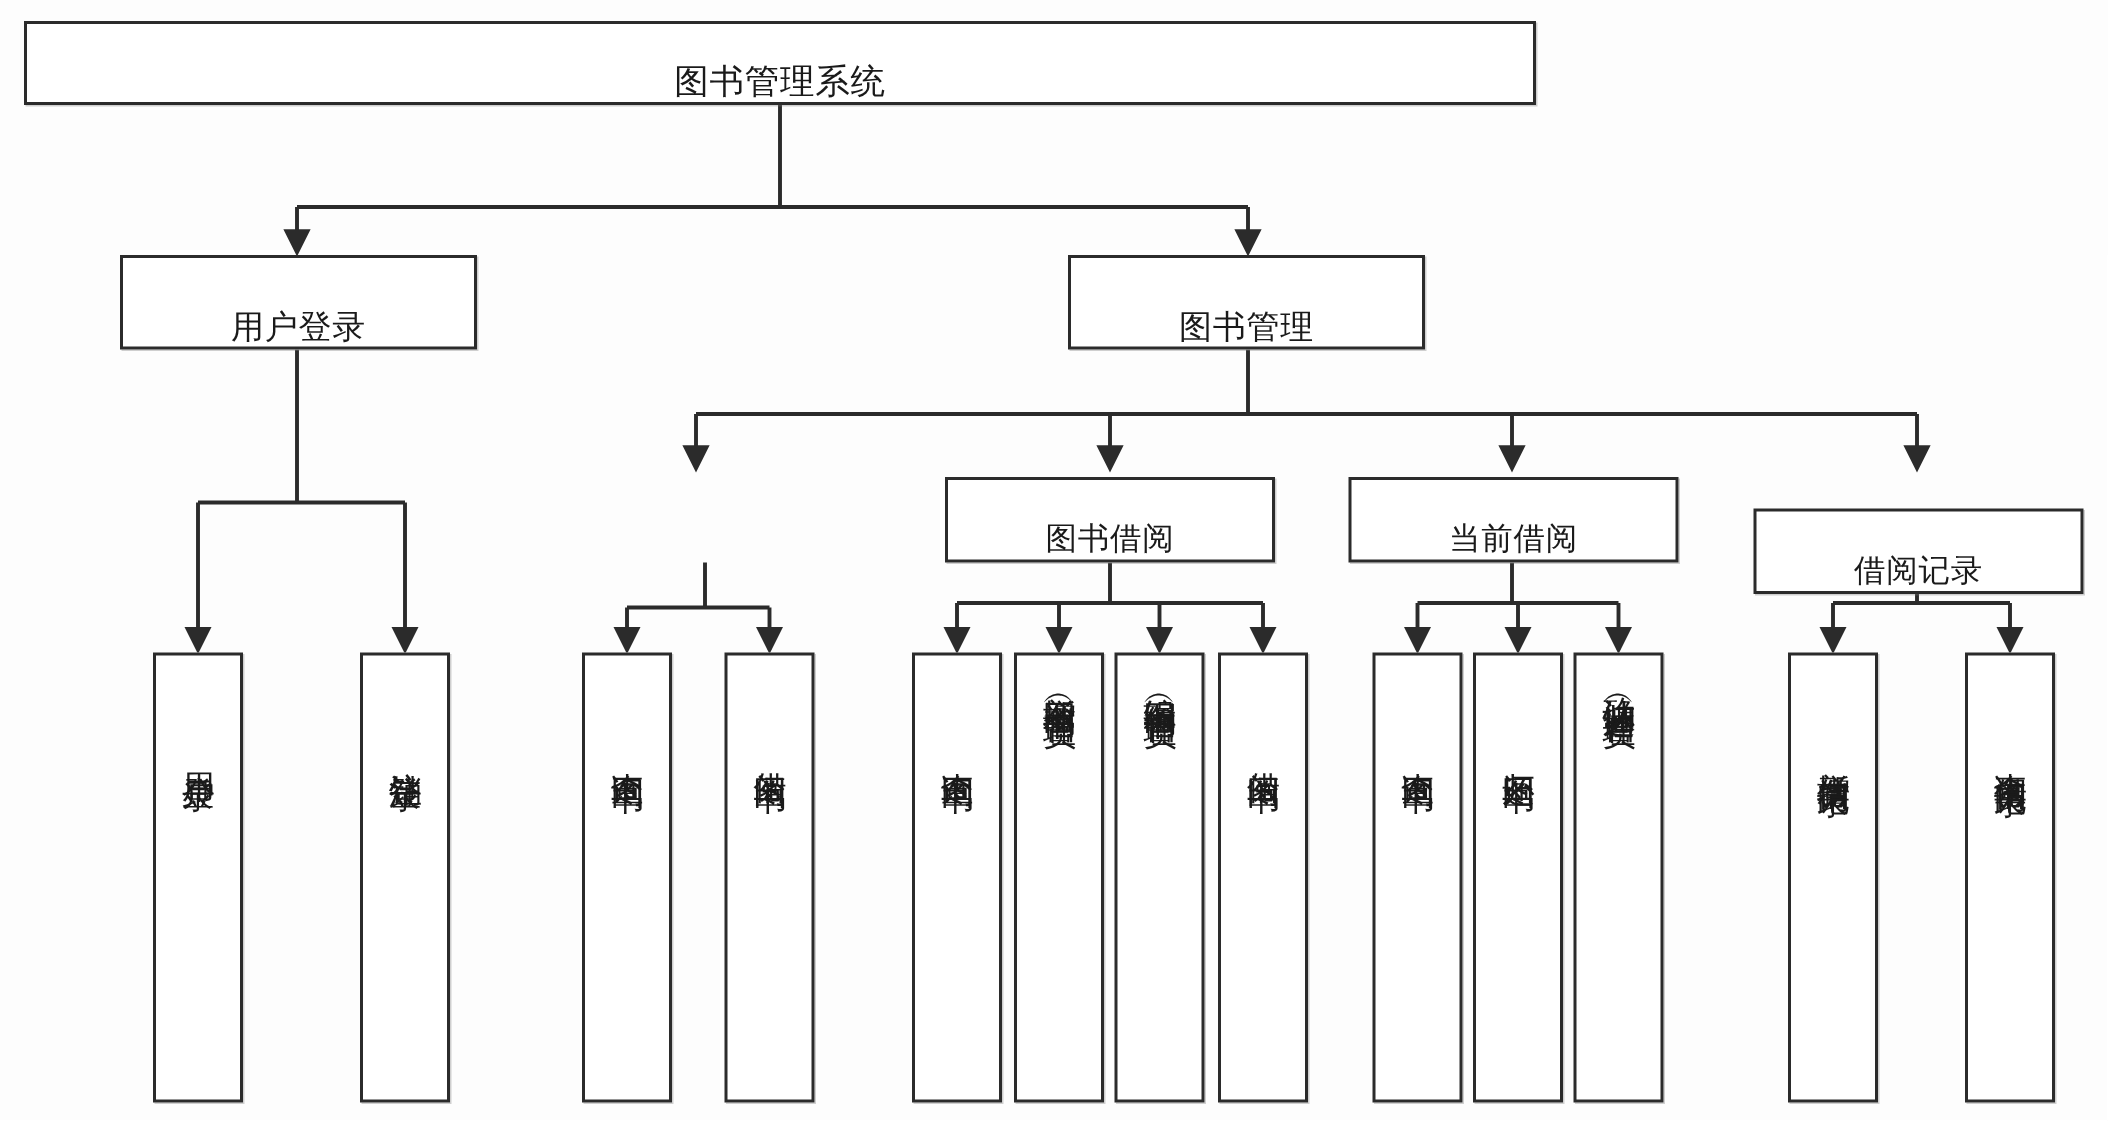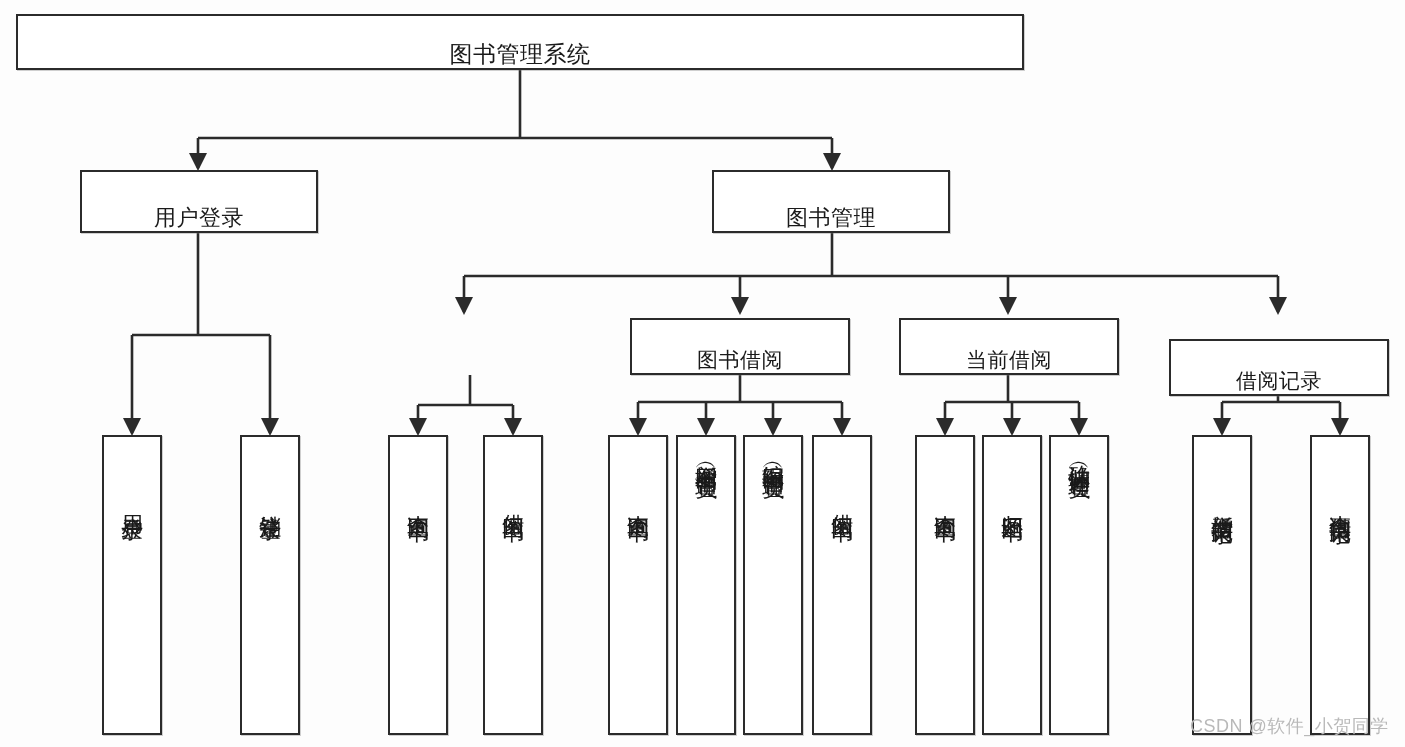--- a/index.html
+++ b/index.html
@@ -180,15 +180,14 @@
     <span class="label">确认归还（管理员）</span>
   </div>
 
   <div class="node leaf leaf-mid" style="left:1192px; top:435px; width:60px; height:300px;">
     <span class="label">新增借阅记录</span>
   </div>
   <div class="node leaf leaf-mid" style="left:1310px; top:435px; width:60px; height:300px;">
     <span class="label">查询借阅记录</span>
   </div>
 
-  <div class="watermark" style="left:1190px; top:714px;">CSDN @软件_小贺同学</div>
 
 </div>
 
 </body></html>

